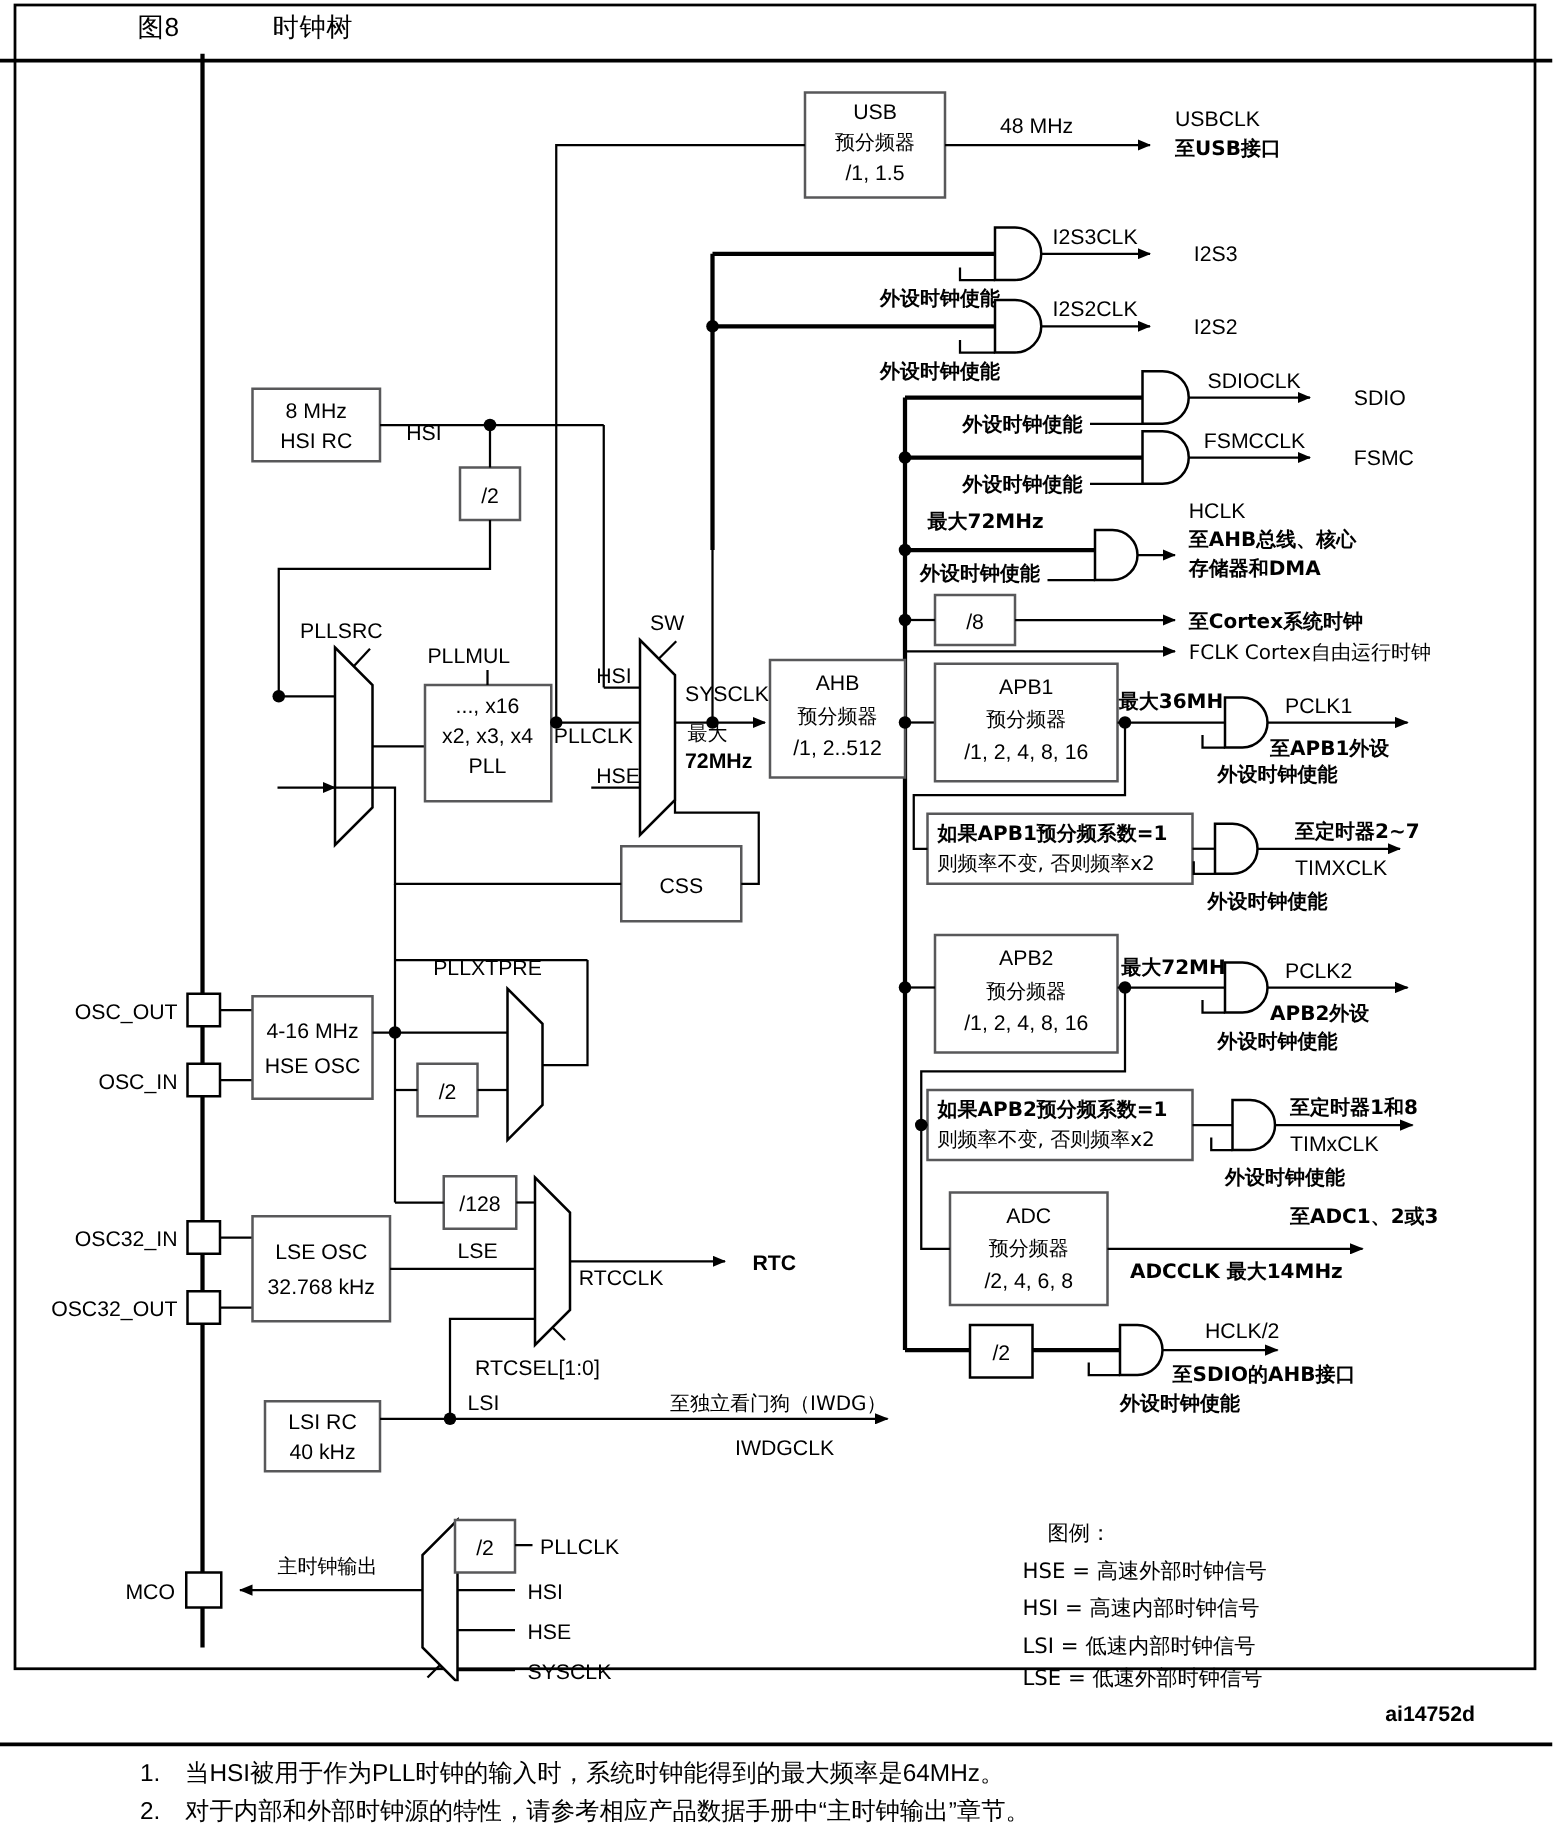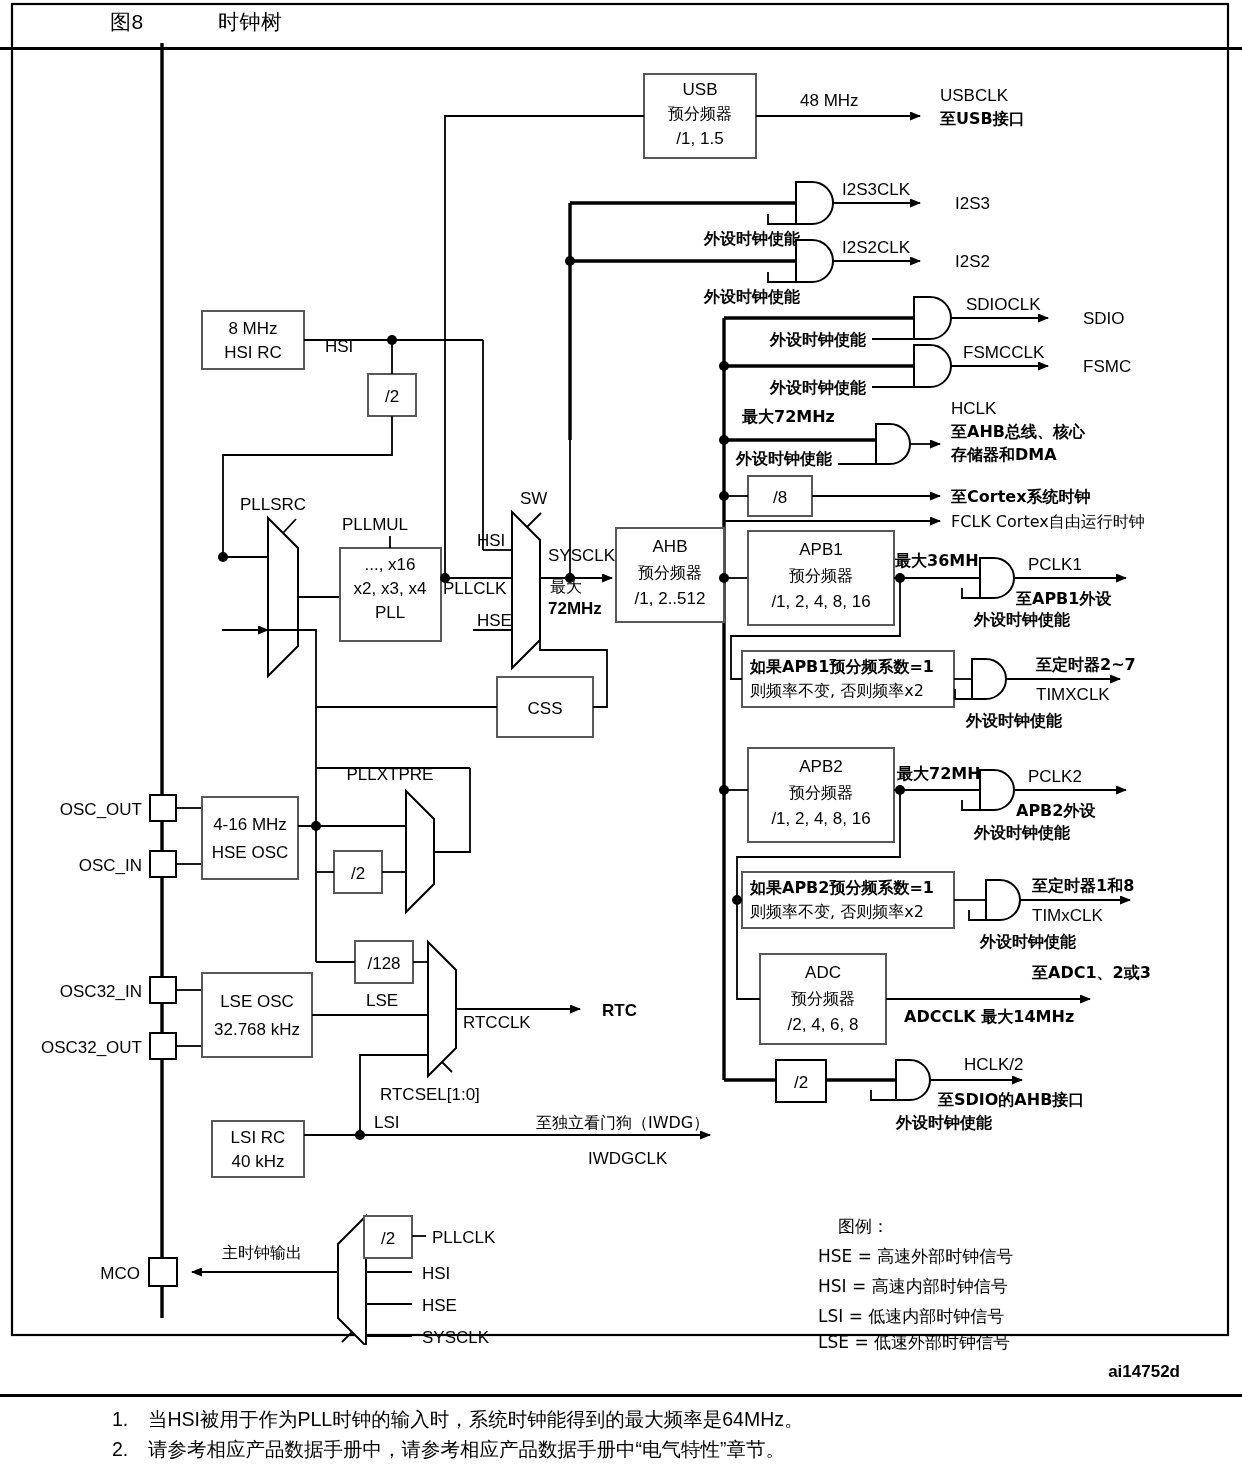--- a/index.html
+++ b/index.html
@@ -45,21 +45,21 @@
   </div>
   <div class="rule bot"></div>
 
   <div class="notes">
     <div class="row">
         <span class="n">1.</span>
         <span>当HSI被用于作为PLL时钟的输入时，系统时钟能得到的最大频率是64MHz。</span>
       </div>
     <div class="row">
         <span class="n">2.</span>
-        <span>请参考相应产品数据手册中，请参考相应产品数据手册中“电气特性”章节。</span>
+        <span>对于内部和外部时钟源的特性，请参考相应产品数据手册中“主时钟输出”章节。</span>
       </div>
   </div>
 
   <svg width="1242" height="1345" viewBox="0 0 1242 1345">
     <defs>
       <marker id="ar" markerWidth="11" markerHeight="9" refX="10" refY="4.5" orient="auto" markerUnits="userSpaceOnUse">
         <path d="M0,0 L11,4.5 L0,9 z" fill="#000"></path>
       </marker>
       <marker id="arL" markerWidth="11" markerHeight="9" refX="10" refY="4.5" orient="auto" markerUnits="userSpaceOnUse">
         <path d="M0,0 L11,4.5 L0,9 z" fill="#000"></path>

